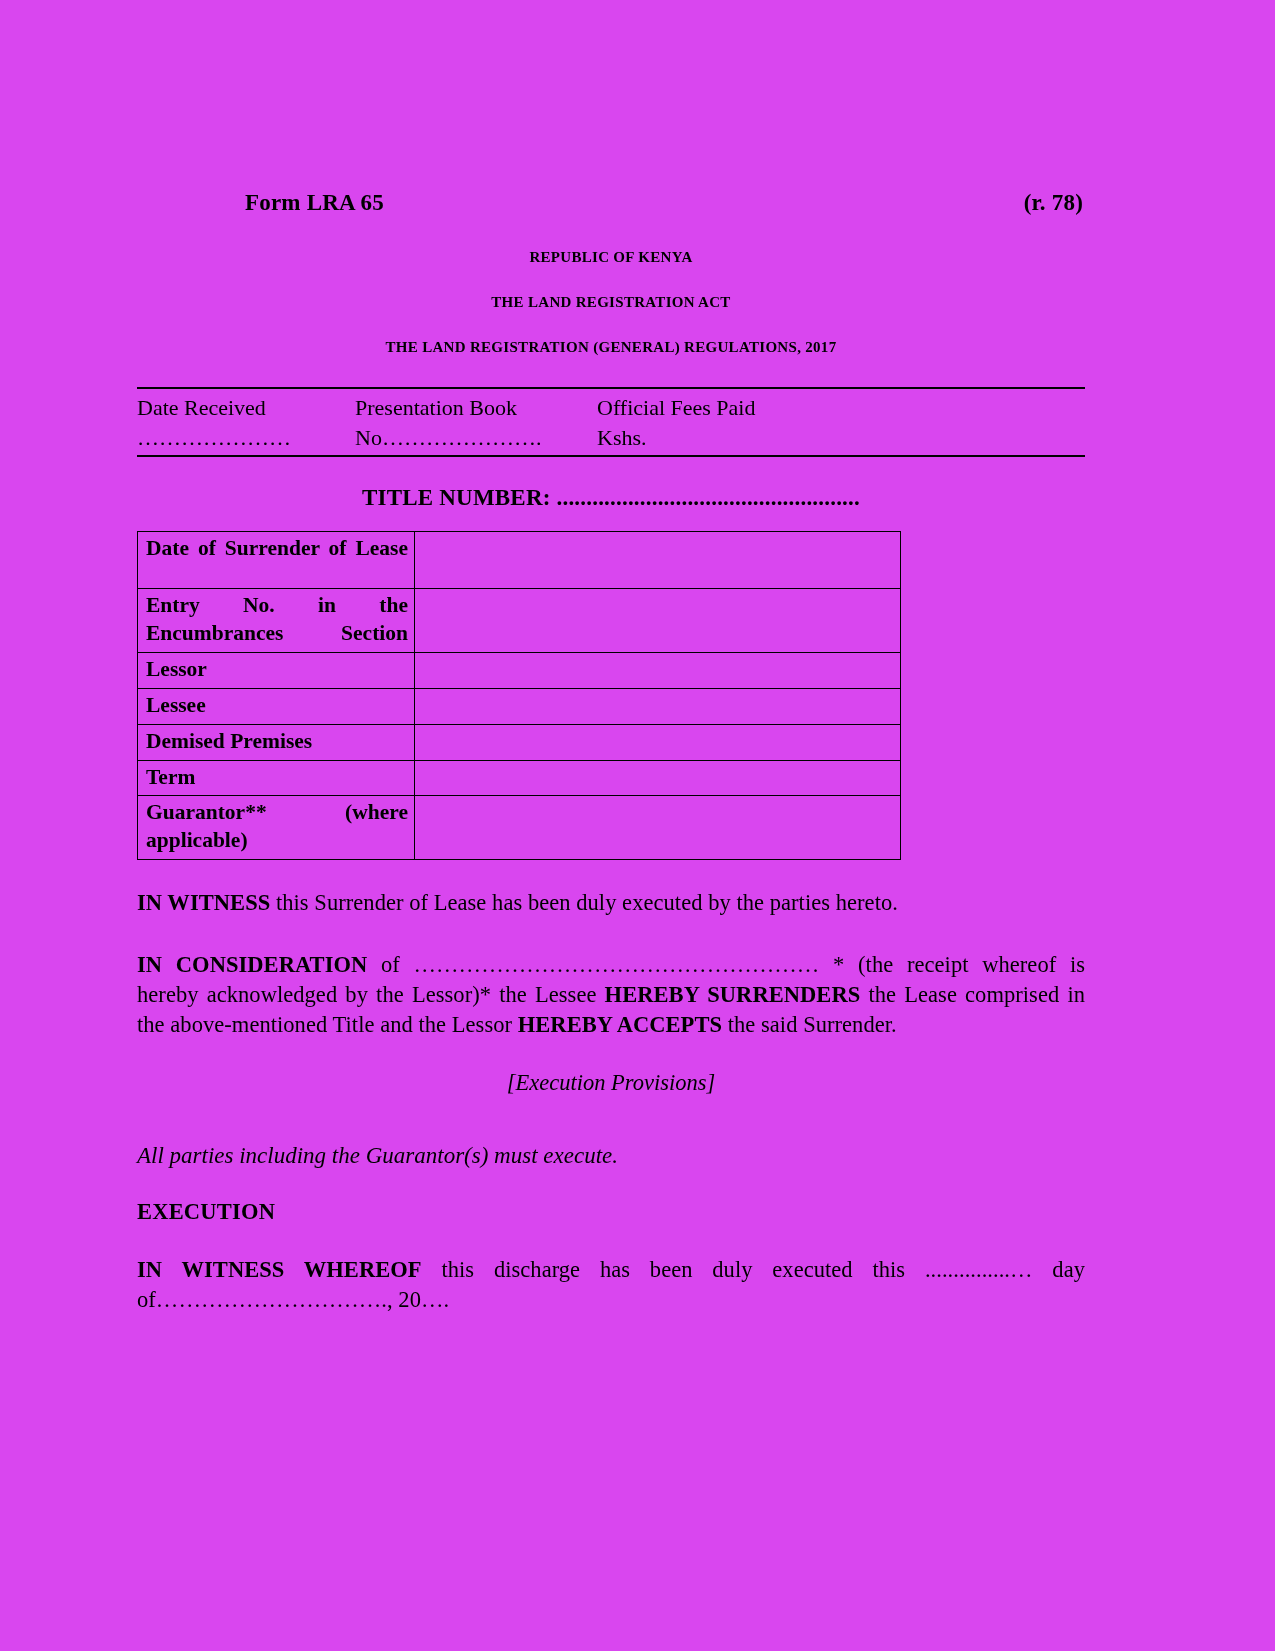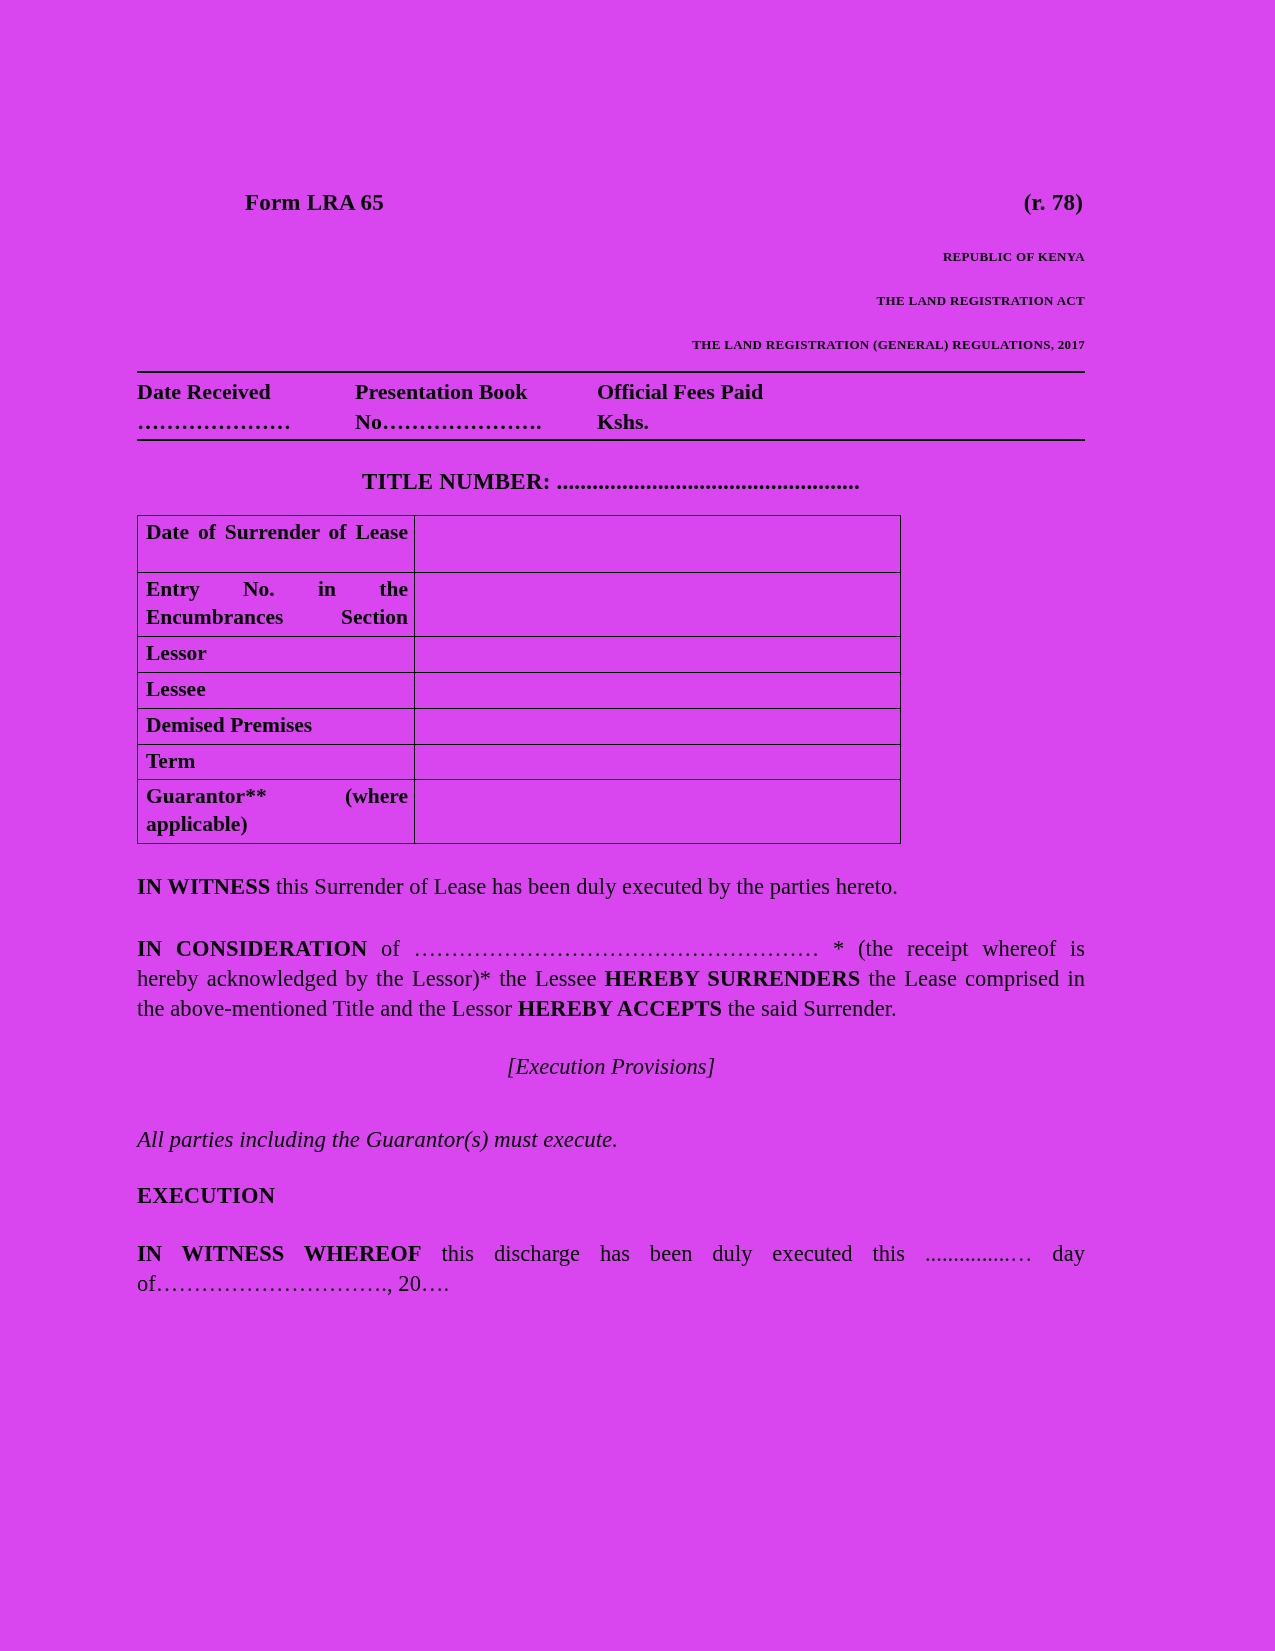--- a/index.html
+++ b/index.html
@@ -39,37 +39,36 @@
     align-items: baseline;
     font-weight: bold;
     font-size: 23px;
     letter-spacing: 0.2px;
   }
   .header-row .form-code { padding-left: 108px; }
   .header-row .rule-ref { padding-right: 2px; }
 
   
   .center-heading {
-    text-align: right;
-    font-weight: bold;
-    font-size: 13px;
+    text-align: center;
+    font-weight: bold;
+    font-size: 15px;
     letter-spacing: 0.3px;
   }
   .h-kenya { margin-top: 33px; }
   .h-act { margin-top: 28px; }
   .h-regs { margin-top: 28px; }
 
   
   .receipt-box {
-    margin-top: 18px;
+    margin-top: 31px;
     border-top: 2px solid #000;
     border-bottom: 2.5px solid #000;
     padding-top: 4px;
     padding-bottom: 2px;
-    font-weight: bold;
   }
   .receipt-grid {
     display: flex;
     font-size: 22px;
     line-height: 1.36;
   }
   .receipt-col { flex: 0 0 auto; }
   .receipt-col.c1 { width: 218px; }
   .receipt-col.c2 { width: 242px; }
   .receipt-col.c3 { width: 280px; }

